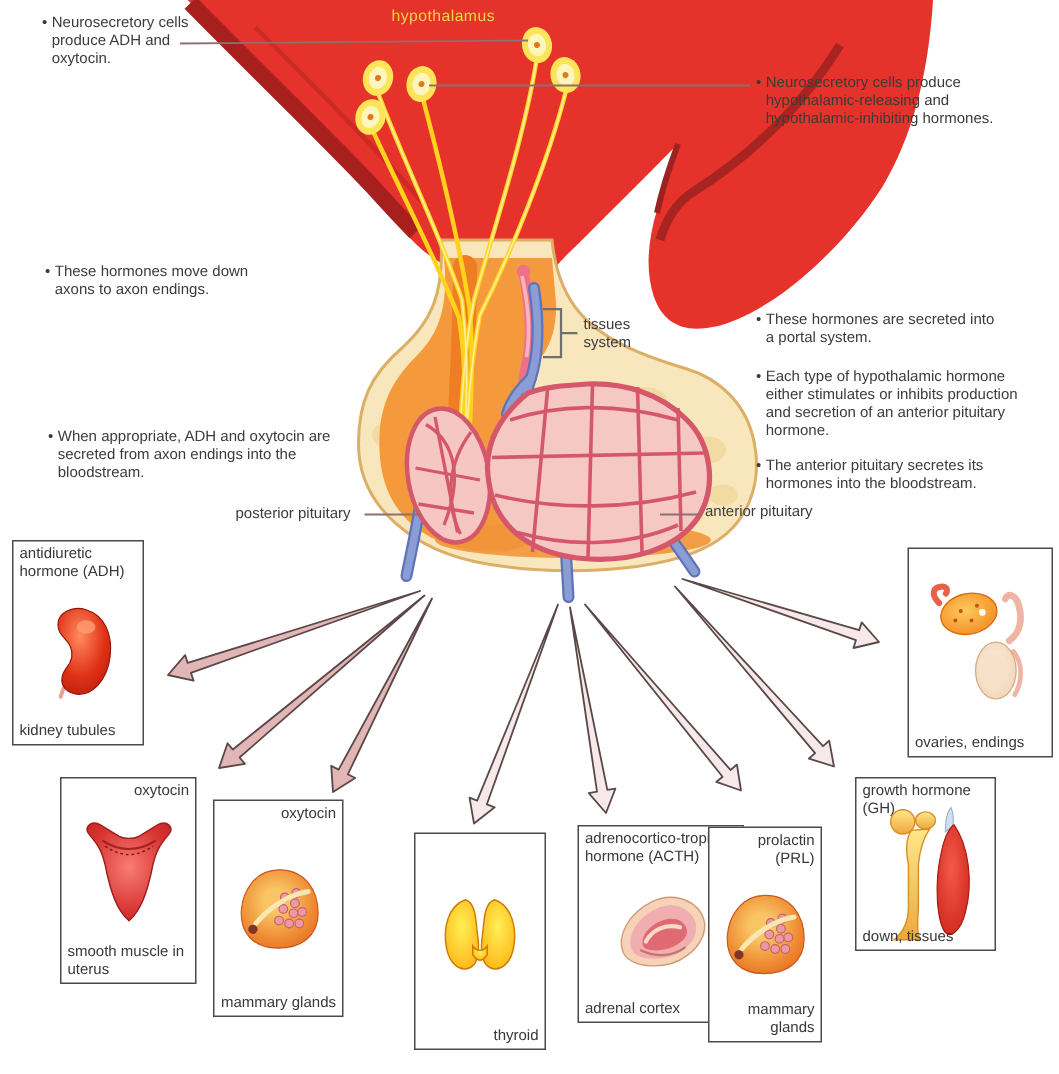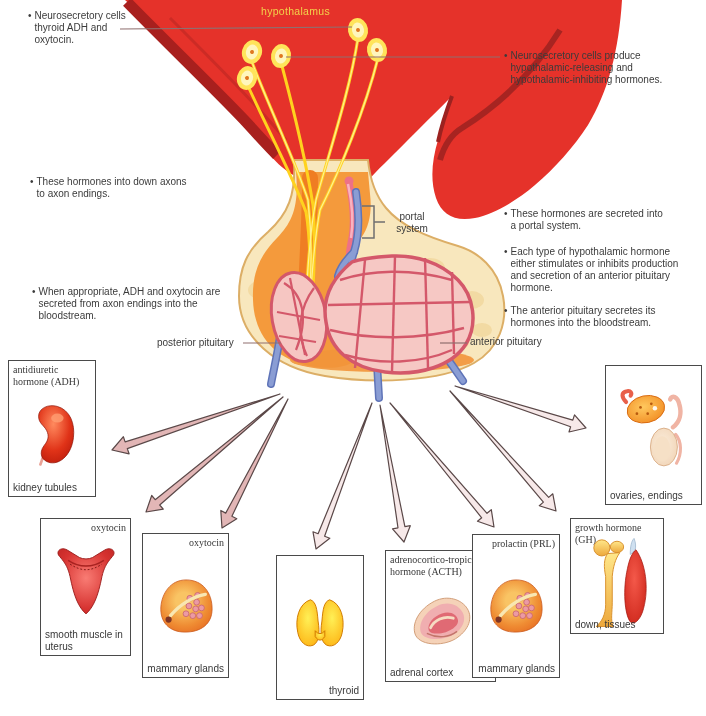--- a/index.html
+++ b/index.html
@@ -1,25 +1,25 @@
 <!DOCTYPE html>
 <html><head>
 <meta charset="utf-8">
 <style>
   html,body{margin:0;padding:0;background:#fff;}
   #stage{position:relative;width:706px;height:716px;background:#fff;overflow:hidden;
          font-family:"Liberation Sans", sans-serif;color:#383838;}
   #anatomy{position:absolute;left:0;top:0;}
   .ann{position:absolute;display:flex;gap:3px;font-size:10px;line-height:1.2;color:#3b3b3b;}
   .ann .b{flex:0 0 auto;}
-  .lbl{position:absolute;font-size:10px;line-height:1.2;color:#3b3b3b;text-align:center;}
+  .lbl{position:absolute;font-size:10px;line-height:1.2;color:#3b3b3b;}
   .lbl-hypo{color:#f2d24b;font-size:10.5px;letter-spacing:.3px;}
   .obox{position:absolute;border:1.5px solid #4a4a4a;background:#fff;box-sizing:border-box;
         display:flex;flex-direction:column;padding:3px 4px;}
-  .obox-title{font-size:10px;line-height:1.18;font-family:Liberation Serif, serif;}
+  .obox-title{font-size:10px;line-height:1.18;}
   .obox-art{flex:1 1 auto;display:flex;align-items:center;justify-content:center;min-height:0;}
   .obox-cap{font-size:10px;line-height:1.15;}
   .ta-l{text-align:left;} .ta-c{text-align:right;}
 </style>
 </head>
 <body>
 
 <div id="stage">
 
   <svg id="anatomy" width="706" height="716" viewBox="0 0 706 716">
@@ -172,36 +172,36 @@
         <polygon points="372.0,403.0 318.1,533.7 313.0,531.8 316.0,549.0 329.8,538.2 324.6,536.2" fill="#f7e9e9" stroke="#5a4848" stroke-width="1.2" stroke-linejoin="round"></polygon>
         <polygon points="380.0,405.0 398.0,527.8 392.5,528.8 404.0,542.0 410.3,525.7 404.9,526.6" fill="#f7e9e9" stroke="#5a4848" stroke-width="1.2" stroke-linejoin="round"></polygon>
         <polygon points="390.0,403.0 481.7,517.8 477.5,521.3 494.0,527.0 491.3,509.7 487.0,513.3" fill="#f7e9e9" stroke="#5a4848" stroke-width="1.2" stroke-linejoin="round"></polygon>
         <polygon points="450.0,391.0 543.4,502.1 539.3,505.7 556.0,511.0 552.8,493.8 548.7,497.4" fill="#f7e9e9" stroke="#5a4848" stroke-width="1.2" stroke-linejoin="round"></polygon>
         <polygon points="455.0,386.0 570.6,426.8 569.0,432.0 586.0,428.0 574.5,414.9 572.8,420.1" fill="#f7e9e9" stroke="#5a4848" stroke-width="1.2" stroke-linejoin="round"></polygon>
       </g>
   </svg>
 
   <div class="ann" style="left:28px;top:10px;width:116px">
     <span class="b">•</span>
-    <span>Neurosecretory cells thyroid ADH and oxytocin.</span>
+    <span>Neurosecretory cells produce ADH and oxytocin.</span>
   </div>
 
   <div class="lbl lbl-hypo" style="left:261px;top:5px">hypothalamus</div>
 
   <div class="ann" style="left:504px;top:50px;width:168px">
     <span class="b">•</span>
     <span>Neurosecretory cells produce hypothalamic-releasing and hypothalamic-inhibiting hormones.</span>
   </div>
 
   <div class="ann" style="left:30px;top:176px;width:162px">
     <span class="b">•</span>
-    <span>These hormones into down axons to axon endings.</span>
-  </div>
-
-  <div class="lbl" style="left:389px;top:211px;width:46px">portal system</div>
+    <span>These hormones move down axons to axon endings.</span>
+  </div>
+
+  <div class="lbl" style="left:389px;top:211px;width:46px">tissues system</div>
 
   <div class="ann" style="left:504px;top:208px;width:164px">
     <span class="b">•</span>
     <span>These hormones are secreted into a portal system.</span>
   </div>
 
   <div class="ann" style="left:504px;top:246px;width:176px">
     <span class="b">•</span>
     <span>Each type of hypothalamic hormone either stimulates or inhibits production and secretion of an anterior pituitary hormone.</span>
   </div>
@@ -314,21 +314,21 @@
         <path d="M8,44 C3,32 12,16 28,8 C42,1 57,6 63,16 C69,26 64,38 53,46 C40,56 14,56 8,44 Z" fill="#f5d2b8" stroke="#cf9a74" stroke-width="1"></path>
         <path d="M14,42 C10,32 18,19 31,13 C43,7 54,12 58,20 C62,28 58,37 49,43 C38,50 18,50 14,42 Z" fill="#f0aeb0"></path>
         <path d="M22,39 C20,32 27,24 36,21 C45,18 52,22 53,28 C54,33 48,38 40,41 C33,43 24,43 22,39 Z" fill="#e06a74"></path>
         <path d="M24,36 C28,28 38,23 48,26" stroke="#f6dcc2" stroke-width="3" fill="none" stroke-linecap="round"></path>
         <path d="M20,42 C32,48 44,46 52,40" stroke="#c2756a" stroke-width="1.5" fill="none"></path>
       </svg>
     </div>
     <div class="obox-cap ta-l">adrenal cortex</div>
   </div>
 
-  <div class="obox" style="left:472px;top:534px;width:88px;height:144px">
+  <div class="obox" style="left:472px;top:551px;width:76px;height:144px">
     <div class="obox-title ta-c">prolactin (PRL)</div>
     <div class="obox-art">
       <svg width="58" height="58" viewBox="0 0 60 60">
         <defs>
             <radialGradient id="gBr2" cx="0.45" cy="0.4" r="0.8">
           <stop offset="0.2" stop-color="#f9c464"></stop>
               <stop offset="0.6" stop-color="#ef8c33"></stop>
               <stop offset="1" stop-color="#e25c1a"></stop>
         </radialGradient>
           </defs>

